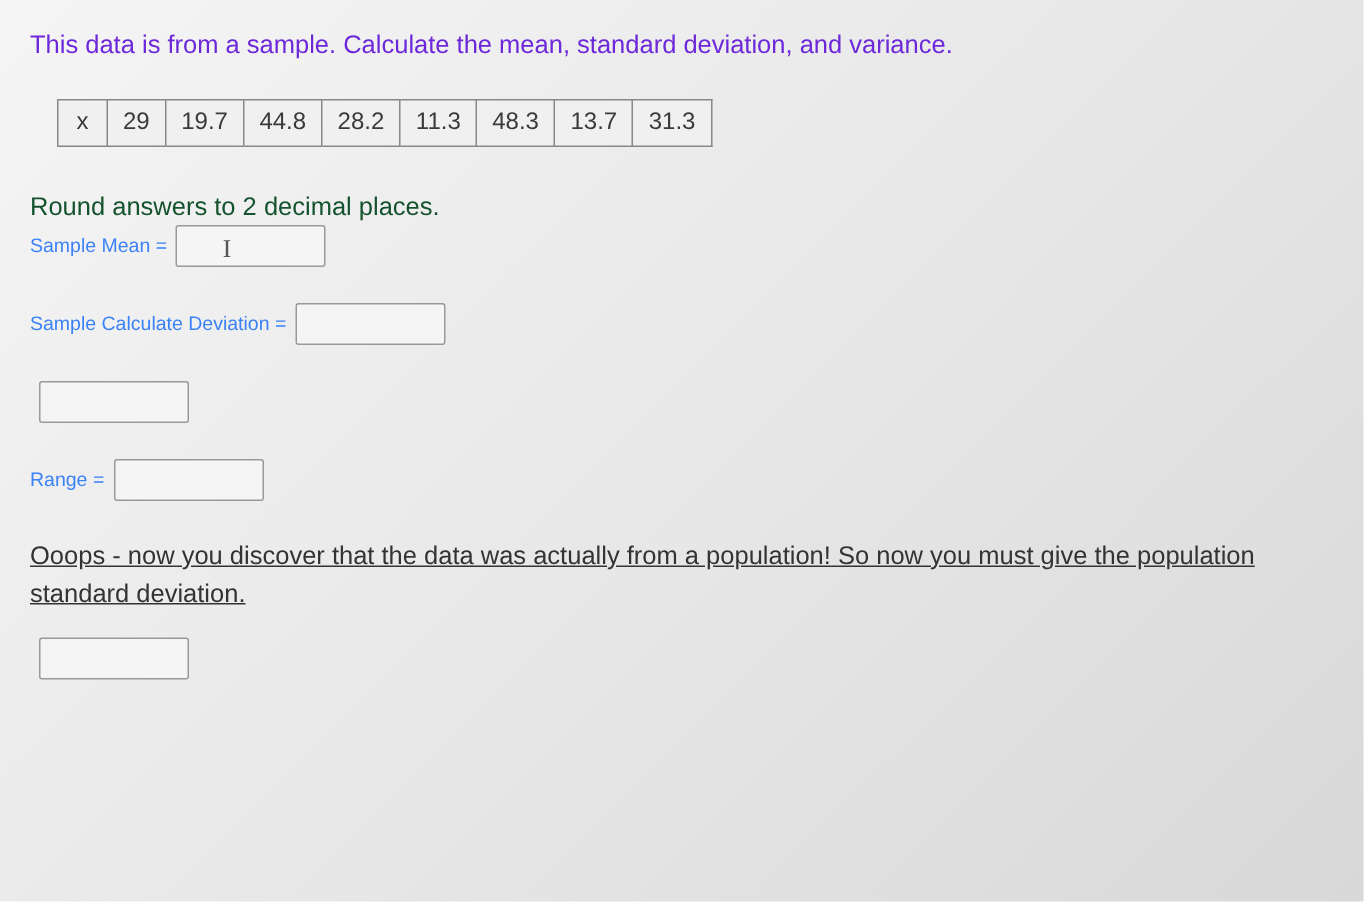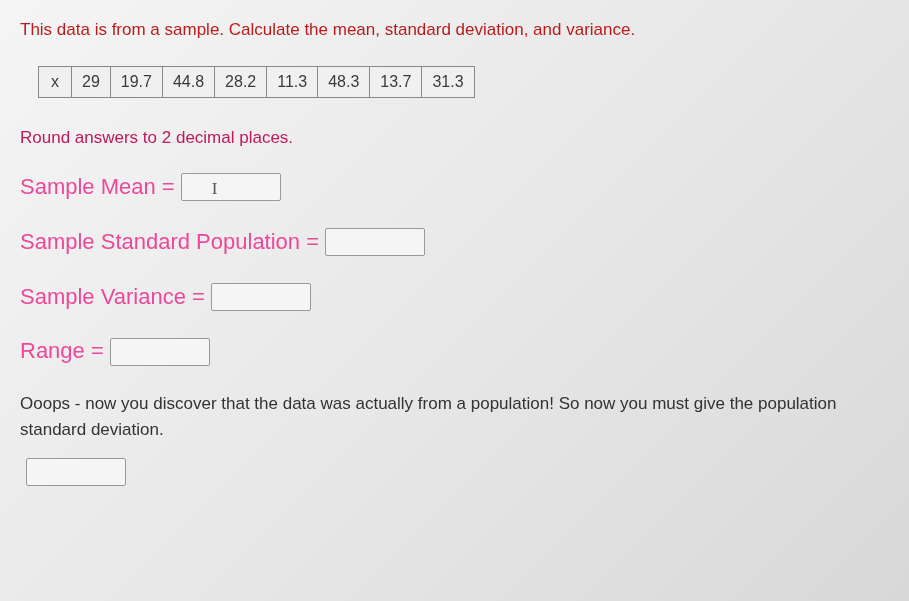--- a/index.html
+++ b/index.html
@@ -14,49 +14,48 @@
       height: 601px;
       padding: 18px 20px;
       color: #3a3a3a;
       font-size: 16px;
       line-height: 1.4;
       position: relative;
     }
     .instruction {
       font-size: 17px;
       margin-bottom: 24px;
-      color: #b91c1c;
+      color: #6d28d9;
     }
     .data-table {
       border-collapse: collapse;
       margin-left: 18px;
       margin-bottom: 28px;
     }
     .data-table td {
       border: 1px solid #888;
       padding: 4px 10px;
       text-align: center;
       font-size: 16px;
       background: #f0f0f0;
     }
     .data-table td.header-cell {
       font-weight: normal;
       padding: 4px 12px;
     }
     .hint {
-      color: #be185d;
+      color: #14532d;
       font-size: 17px;
-      margin-bottom: 22px;
     }
     .field-row {
       margin-bottom: 24px;
-      font-size: 22px;
+      font-size: 13px;
       display: flex;
       align-items: center;
-      color: #ec4899;
+      color: #3b82f6;
     }
     .field-row label {
       white-space: nowrap;
     }
     .answer-input {
       display: inline-block;
       border: 1px solid #999;
       background: #f5f5f5;
       width: 100px;
       height: 28px;
@@ -77,20 +76,21 @@
       color: #555;
       font-family: serif;
       font-size: 17px;
     }
     .paragraph {
       font-size: 17px;
       color: #333;
       margin-bottom: 16px;
       line-height: 1.5;
       max-width: 830px;
+      text-decoration: underline;
     }
   </style>
 </head>
 <body>
 
 <p class="instruction">This data is from a sample. Calculate the mean, standard deviation, and variance.</p>
 
 <table class="data-table">
   <tbody>
       <tr>
@@ -108,26 +108,25 @@
   </table>
 
 <p class="hint">Round answers to 2 decimal places.</p>
 
 <div class="field-row">
   <label>Sample Mean =</label>
   <span class="answer-input with-cursor"></span>
 </div>
 
 <div class="field-row">
-  <label>Sample Standard Population =</label>
+  <label>Sample Calculate Deviation =</label>
   <span class="answer-input"></span>
 </div>
 
 <div class="field-row">
-  <label>Sample Variance =</label>
   <span class="answer-input"></span>
 </div>
 
 <div class="field-row">
   <label>Range =</label>
   <span class="answer-input"></span>
 </div>
 
 <p class="paragraph">Ooops - now you discover that the data was actually from a population! So now you must give the population standard deviation.</p>
 

